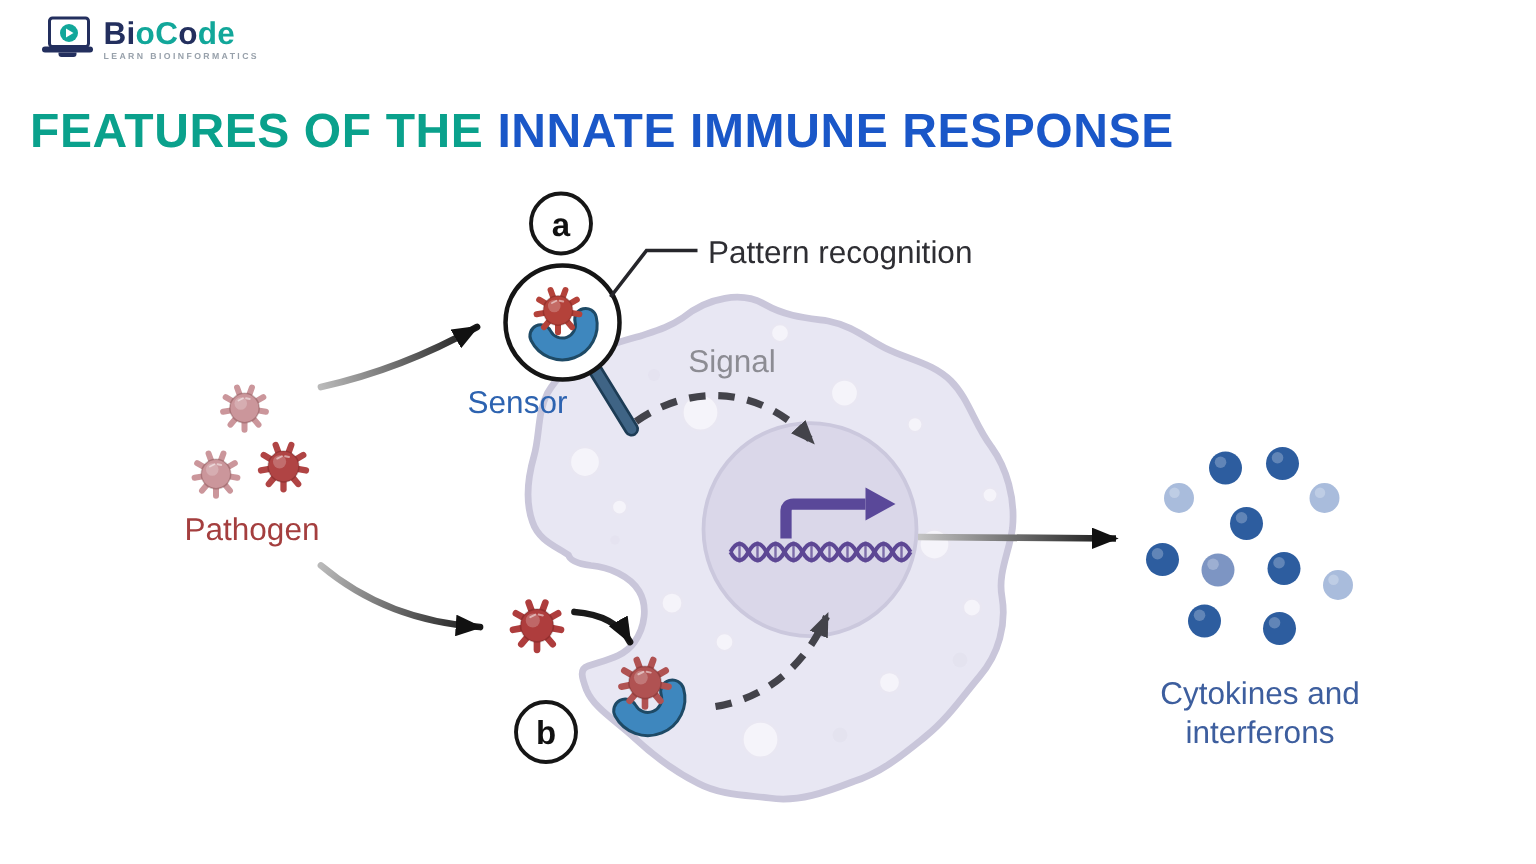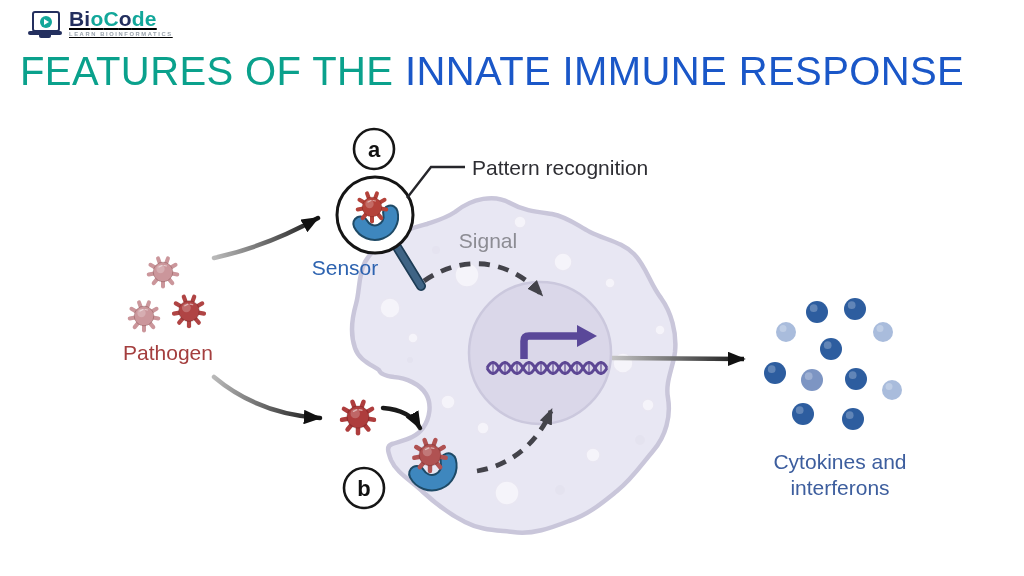--- a/index.html
+++ b/index.html
@@ -1,21 +1,21 @@
 <!DOCTYPE html>
 <html><head>
 <meta charset="utf-8">
 <style>
   html,body{margin:0;padding:0;}
   body{
     width:1024px;height:576px;position:relative;overflow:hidden;
     background:#ffffff;font-family:"Liberation Sans",sans-serif;
   }
   
-  .logo{position:absolute;left:28px;top:8px;display:flex;align-items:flex-start;gap:7px;text-decoration:underline;}
+  .logo{position:absolute;left:28px;top:8px;display:flex;align-items:flex-end;gap:7px;}
   .laptop{position:relative;width:34px;height:32px;margin-top:2px;}
   .laptop .screen{
     position:absolute;left:4px;top:1px;width:24px;height:17px;
     border:2.5px solid #232f5e;border-radius:3px;background:#fff;
     display:flex;align-items:center;justify-content:center;
   }
   .laptop .play{
     width:12px;height:12px;border-radius:50%;background:#12a79a;
     display:flex;align-items:center;justify-content:center;
   }
@@ -24,22 +24,22 @@
     border-top:3px solid transparent;border-bottom:3px solid transparent;margin-left:1px;
   }
   .laptop .base{position:absolute;left:0;top:21px;width:34px;height:4px;background:#232f5e;border-radius:2px;}
   .laptop .foot{position:absolute;left:11px;top:25px;width:12px;height:3px;background:#232f5e;border-radius:0 0 2px 2px;}
   .logo-text{display:flex;flex-direction:column;line-height:1;}
   .brand{font-size:21px;font-weight:bold;letter-spacing:.2px;}
   .brand .navy{color:#232f5e;} .brand .teal{color:#12a79a;}
   .tagline{font-size:5.8px;letter-spacing:1.6px;color:#98a1ab;margin-top:3px;font-weight:bold;}
   
   .title{
-    position:absolute;left:20px;top:48px;width:990px;margin:0;
-    font-size:40px;font-weight:400;letter-spacing:.4px;white-space:nowrap;line-height:1.15;
+    position:absolute;left:20px;top:69px;width:990px;margin:0;
+    font-size:32px;font-weight:700;letter-spacing:.4px;white-space:nowrap;line-height:1.15;
   }
   .title .t1{color:#0aa18c;} .title .t2{color:#1a57c8;}
   
   svg.diagram{position:absolute;left:0;top:0;}
   text{font-family:"Liberation Sans",sans-serif;}
   .lbl{font-size:21px;}
 </style>
 </head>
 <body>
 

